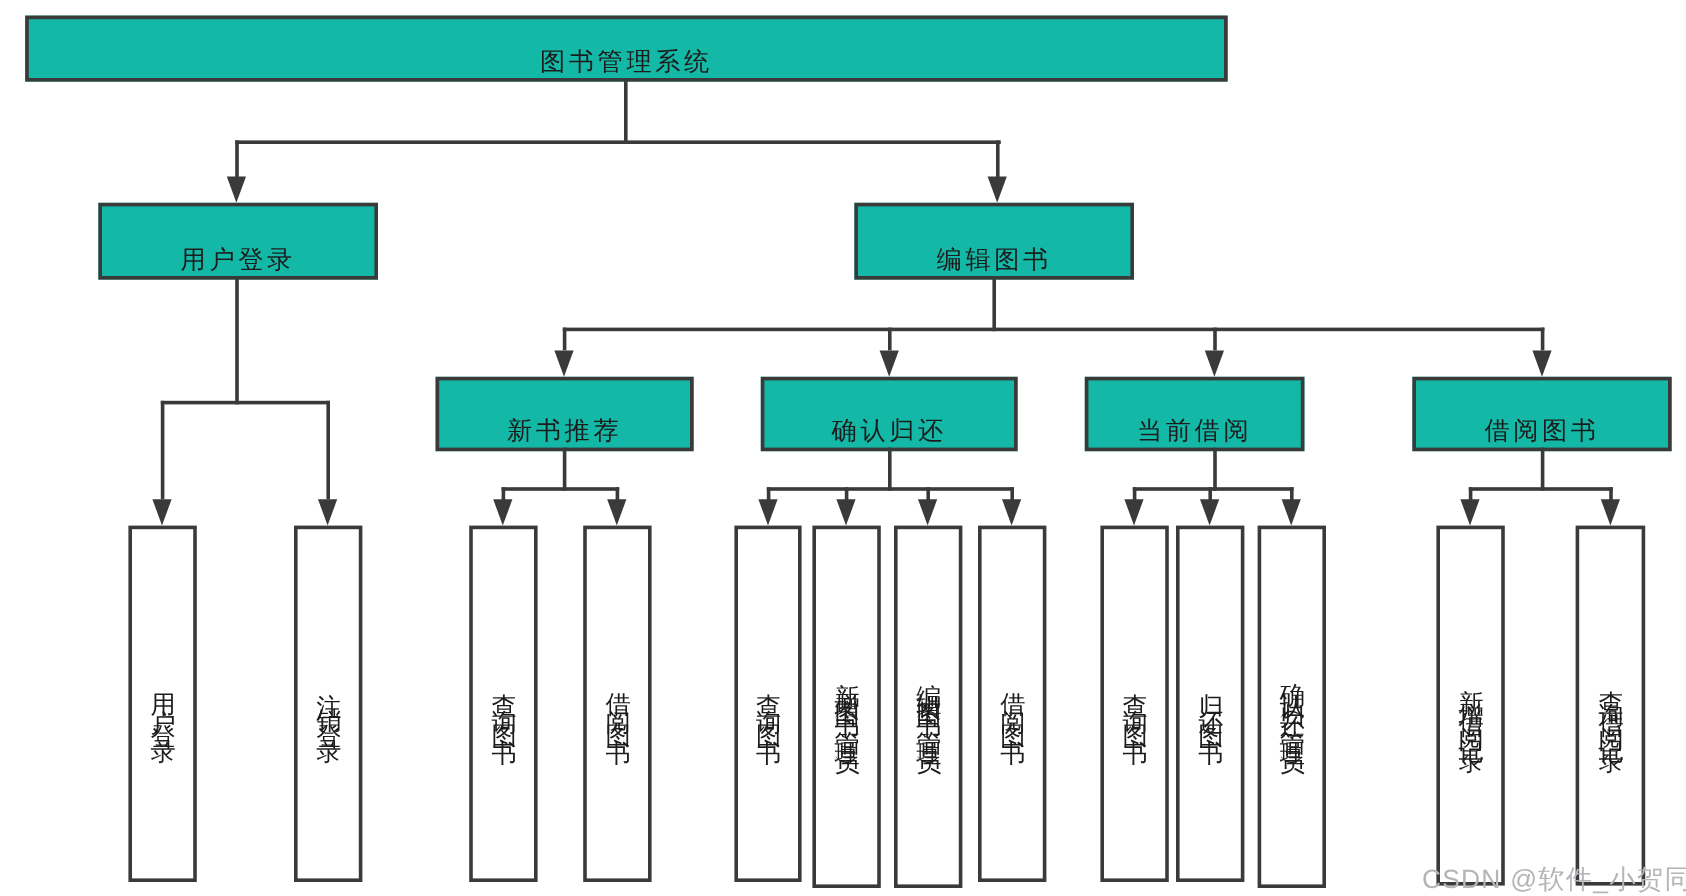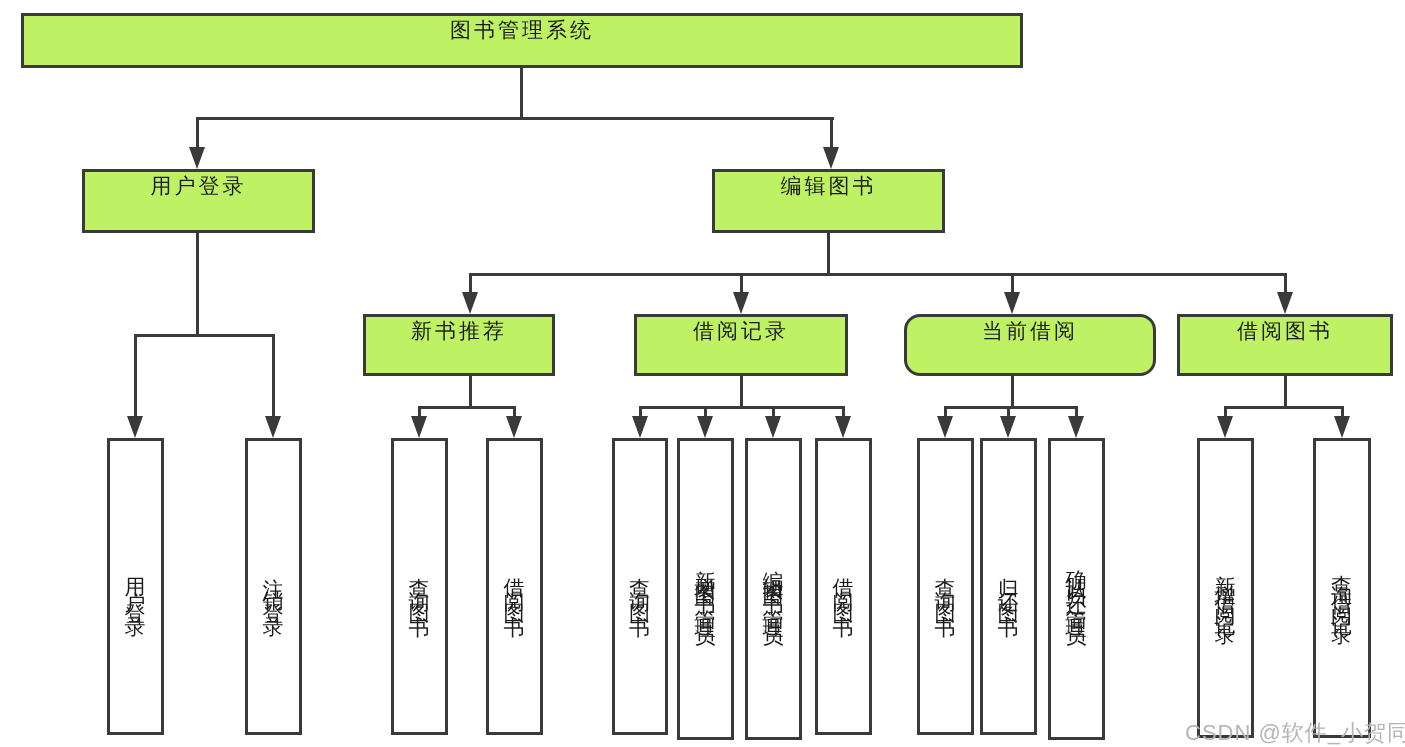--- a/index.html
+++ b/index.html
@@ -7,23 +7,23 @@
   #stage {
     position:relative;
     width:1405px; height:747px;
     background:#ffffff;
     font-family:"Liberation Sans", sans-serif;
     overflow:hidden;
   }
   
   .node {
     position:absolute;
-    background:#bef264;
+    background:#14b8a6;
     border:3px solid #3a3a3a;
-    display:flex; align-items:flex-start; justify-content:center;
+    display:flex; align-items:flex-end; justify-content:center;
   }
   .node span {
     font-size:21px; color:#1c1c1c; letter-spacing:3px;
     white-space:nowrap;
   }
   
   .leaf {
     position:absolute;
     background:#ffffff;
     border:3px solid #3a3a3a;
@@ -64,27 +64,27 @@
     <span>图书管理系统</span>
   </div>
 
   <div class="node" style="left:82px; top:169px; width:233px; height:64px;">
     <span>用户登录</span>
   </div>
   <div class="node" style="left:712px; top:169px; width:233px; height:64px;">
     <span>编辑图书</span>
   </div>
 
-  <div class="node" style="left:363px; top:314px; width:192px; height:62px;">
+  <div class="node" style="left:363px; top:314px; width:215px; height:62px;">
     <span>新书推荐</span>
   </div>
   <div class="node" style="left:634px; top:314px; width:214px; height:62px;">
-    <span>借阅记录</span>
+    <span>确认归还</span>
   </div>
-  <div class="node" style="left:904px; top:314px; width:252px; height:62px;border-radius:16px;">
+  <div class="node" style="left:904px; top:314px; width:183px; height:62px;">
     <span>当前借阅</span>
   </div>
   <div class="node" style="left:1177px; top:314px; width:216px; height:62px;">
     <span>借阅图书</span>
   </div>
 
   <div class="leaf" style="left:107px; top:438px; width:57px; height:297px;">
     <span>用户登录</span>
   </div>
   <div class="leaf" style="left:245px; top:438px; width:57px; height:297px;">

